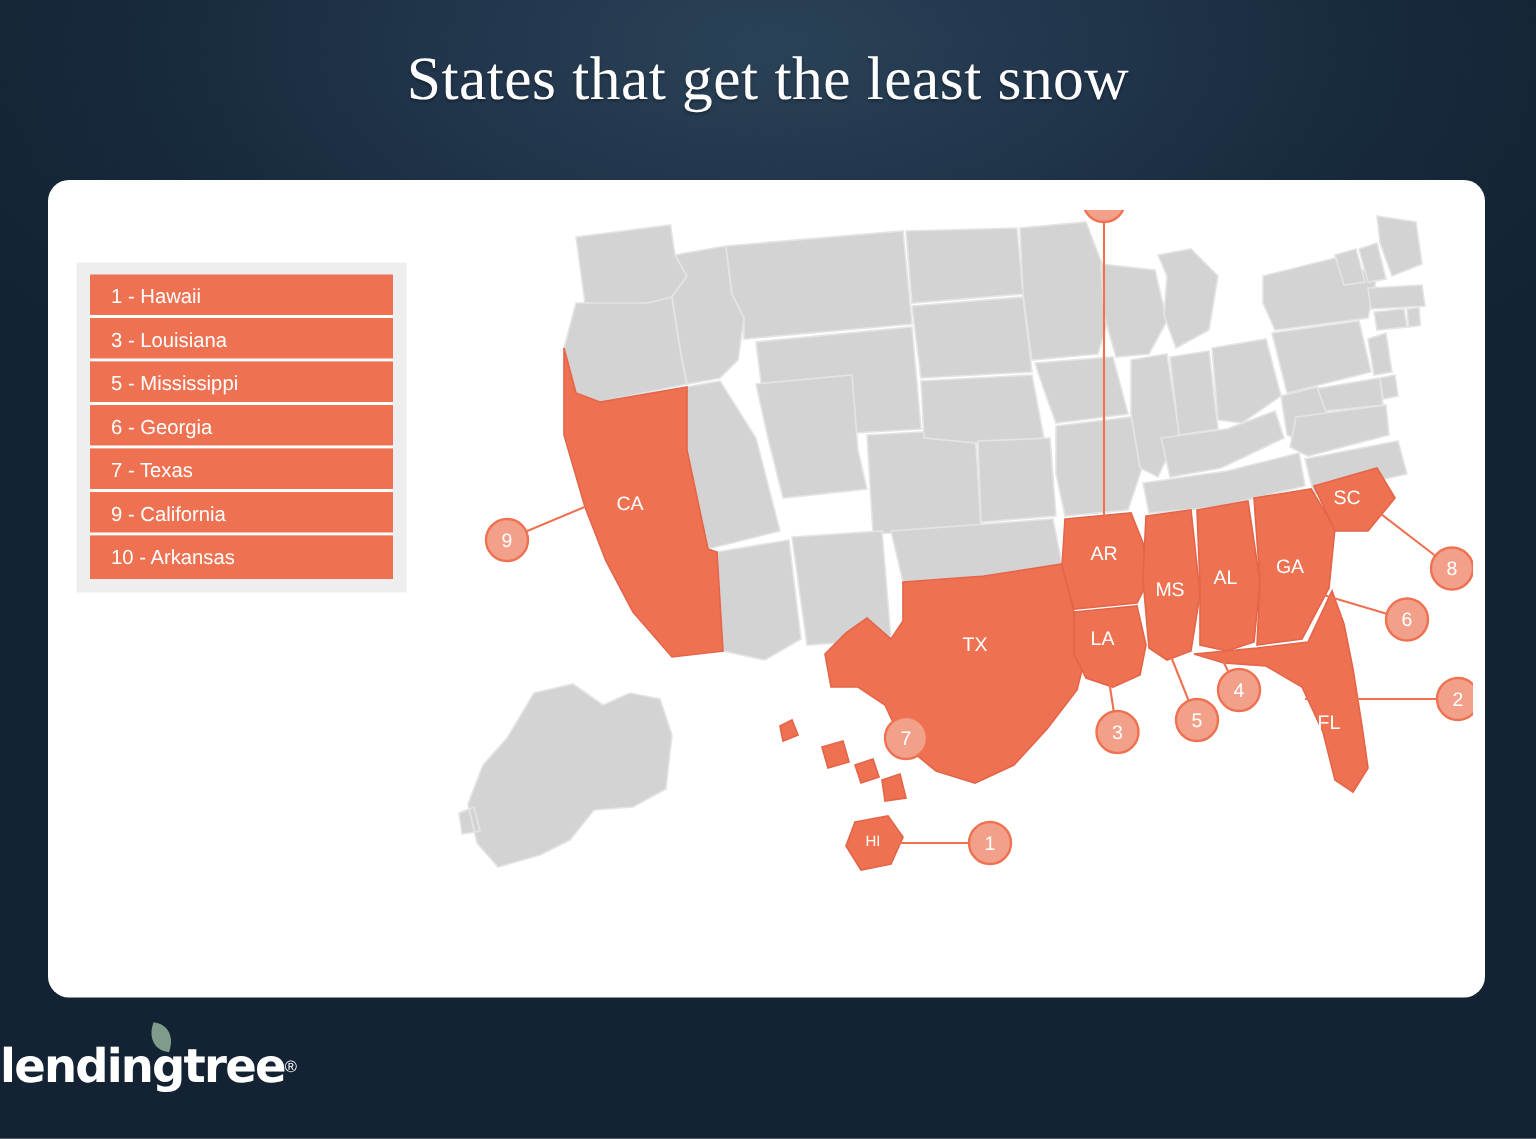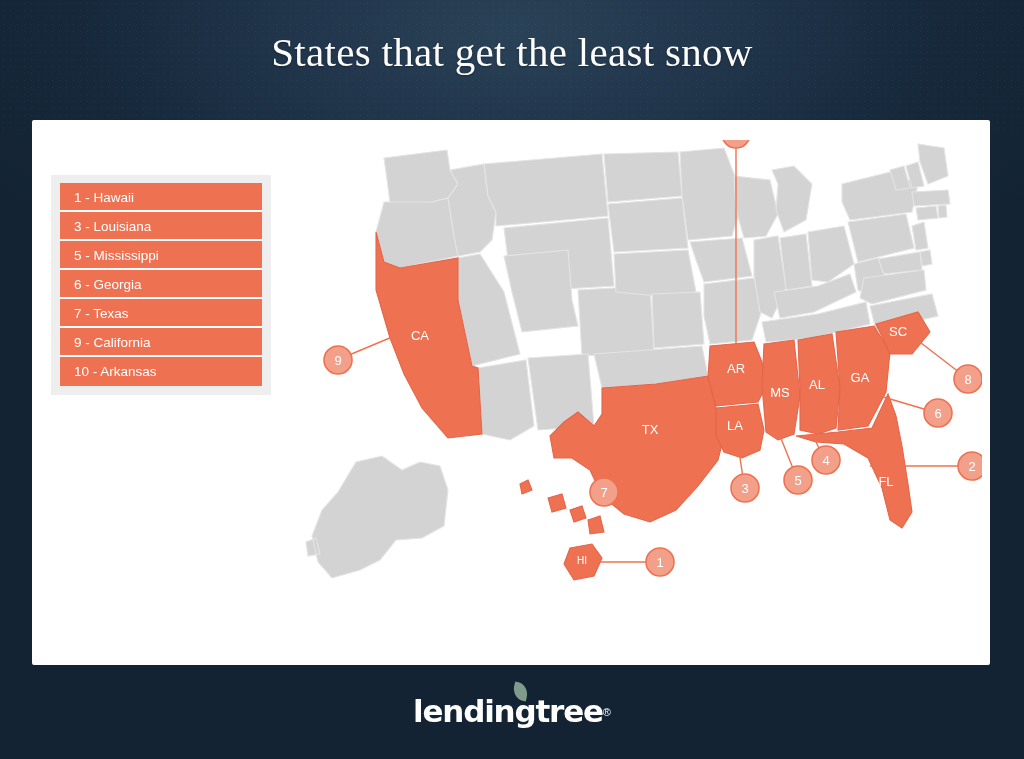--- a/index.html
+++ b/index.html
@@ -24,21 +24,21 @@
     position:absolute; top:28px; left:0; width:1024px;
     text-align:center;
     font-family:"Liberation Serif", serif;
     font-size:41px; color:#fdfdfd; font-weight:400;
     letter-spacing:.3px;
     text-shadow:0 1px 2px rgba(0,0,0,.35);
   }
   .card {
     position:absolute; left:32px; top:120px;
     width:958px; height:545px;
-    background:#fff; border-radius:2px;
+    background:#fff; border-radius:14px;
     overflow:hidden;
   }
   
   .legend {
     position:absolute; left:19px; top:55px;
     width:220px;
     background:#eeeeee;
     padding:8px 9px 9px 9px;
   }
   .legend-row {
@@ -57,21 +57,21 @@
   .st    { fill:#d3d3d3; stroke:#e4e4e4; stroke-width:1.1; }
   .st-hi { fill:#ee7252; stroke:#e46549; stroke-width:1.1; }
   .abbr  { fill:#ffffff; font-family:"Liberation Sans",sans-serif; font-size:13px; text-anchor:middle; }
   .leader { stroke:#ee7252; stroke-width:1.4; fill:none; }
   .pin-c  { fill:#f3a08a; stroke:#ee7252; stroke-width:1.6; }
   .pin-t  { fill:#ffffff; font-family:"Liberation Sans",sans-serif; font-size:13px; font-weight:400;
             text-anchor:middle; dominant-baseline:central; }
   
   .logo {
     position:absolute; left:0; top:693px; width:1024px;
-    text-align:center; color:#ffffff;
+    text-align:left; color:#ffffff;
   }
   .logo .word {
     font-family:"DejaVu Sans", sans-serif;
     font-size:31px; font-weight:bold; letter-spacing:-1.2px;
     position:relative; display:inline-block;
   }
   .logo .tm { font-size:11px; vertical-align:super; letter-spacing:0; }
   .leaf {
     position:absolute; width:15px; height:17px;
     left:100px; top:-10px;

